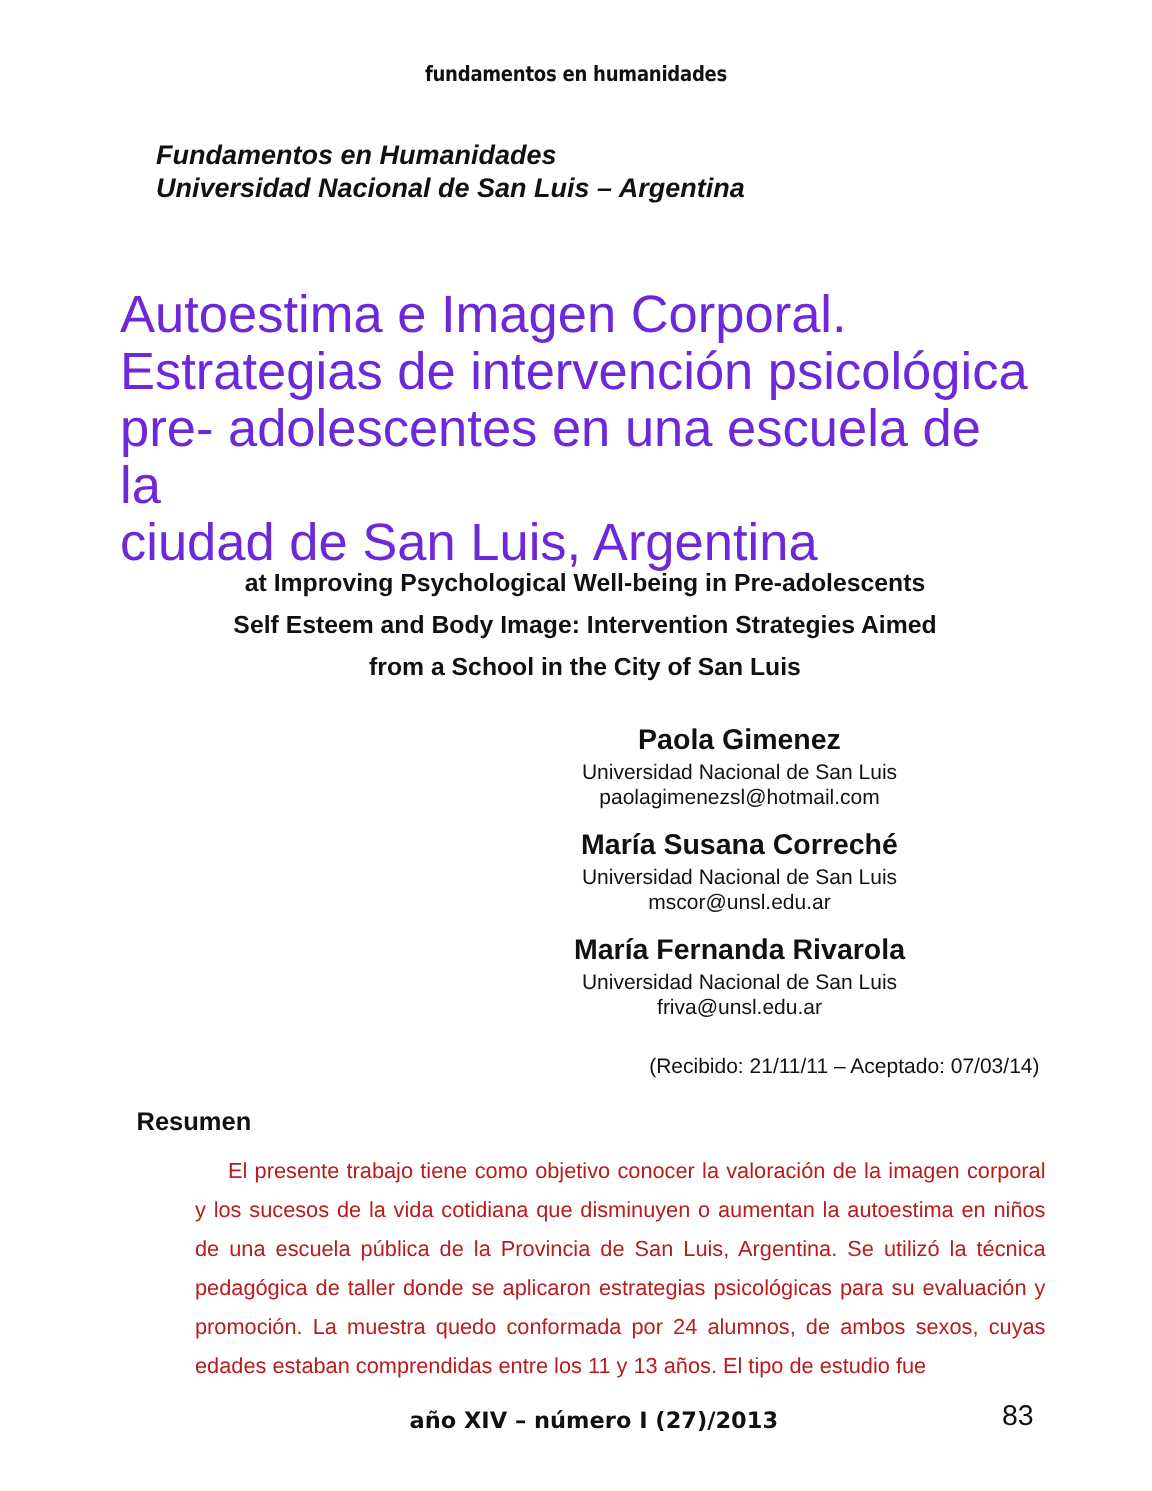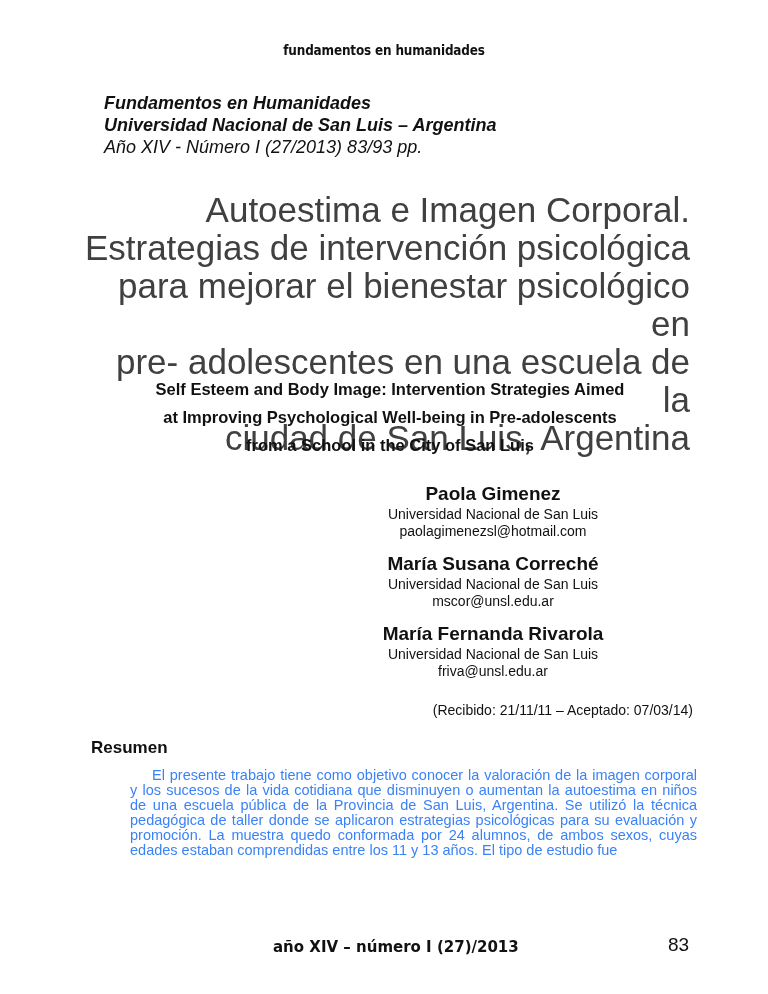--- a/index.html
+++ b/index.html
@@ -9,73 +9,71 @@
     }
     .running-header {
       position: absolute; top: 42px; left: 0; width: 768px; text-align: center;
       font-family: "DejaVu Sans", sans-serif; font-weight: bold; font-size: 14px;
       letter-spacing: -0.2px; transform: scaleX(0.86); color: #111;
     }
     .journal-info { position: absolute; left: 104px; top: 92px; }
     .journal-info div { font-size: 18px; line-height: 22px; font-style: italic; }
     .journal-info .b { font-weight: bold; }
     .title {
-      position: absolute; left: 80px; top: 191px; width: 610px; text-align: right;
-      font-size: 35px; line-height: 38px; font-weight: normal; margin: 0; color: #404040;
+      position: absolute; left: 80px; top: 191px; width: 610px; text-align: left;
+      font-size: 35px; line-height: 38px; font-weight: normal; margin: 0; color: #6d28d9;
     }
     .subtitle {
       position: absolute; left: 90px; top: 375px; width: 600px; text-align: center;
       font-size: 16.5px; line-height: 28px; font-weight: bold; color: #111;
     }
     .authors { position: absolute; right: 75px; top: 482px; text-align: center; width: 400px; }
     .author { margin-bottom: 12px; }
     .author-name { font-size: 19px; font-weight: bold; line-height: 24px; }
     .author-aff, .author-email { font-size: 14px; line-height: 17px; }
     .dates {
       position: absolute; right: 75px; top: 702px; font-size: 14px; text-align: left;
     }
     .abstract-heading {
       position: absolute; left: 91px; top: 738px; font-size: 17px; font-weight: bold;
     }
     .abstract-body {
       position: absolute; left: 130px; top: 768px; width: 567px;
-      font-size: 14.5px; line-height: 15px; text-align: justify; color: #3b82f6;
+      font-size: 14.5px; line-height: 26px; text-align: justify; color: #b91c1c;
     }
     .abstract-body p { margin: 0; text-indent: 22px; }
     .footer-issue {
       position: absolute; left: 273px; top: 938px;
       font-family: "DejaVu Sans", sans-serif; font-weight: bold; font-size: 15px;
       letter-spacing: 0px;
     }
     .page-number {
       position: absolute; left: 668px; top: 934px; font-size: 19px; color: #111;
     }
   </style>
 </head>
 <body>
 
 <div class="running-header">fundamentos en humanidades</div>
 
 <div class="journal-info">
   <div class="b">Fundamentos en Humanidades</div>
   <div class="b">Universidad Nacional de San Luis – Argentina</div>
-  <div>Año XIV - Número I (27/2013) 83/93 pp.</div>
 </div>
 
 <h1 class="title">
   <div>Autoestima e Imagen Corporal.</div>
   <div>Estrategias de intervención psicológica</div>
-  <div>para mejorar el bienestar psicológico en</div>
   <div>pre- adolescentes en una escuela de la</div>
   <div>ciudad de San Luis, Argentina</div>
 </h1>
 
 <div class="subtitle">
+  <div>at Improving Psychological Well-being in Pre-adolescents</div>
   <div>Self Esteem and Body Image: Intervention Strategies Aimed</div>
-  <div>at Improving Psychological Well-being in Pre-adolescents</div>
   <div>from a School in the City of San Luis</div>
 </div>
 
 <div class="authors">
   <div class="author">
     <div class="author-name">Paola Gimenez</div>
     <div class="author-aff">Universidad Nacional de San Luis</div>
     <div class="author-email">paolagimenezsl@hotmail.com</div>
   </div>
   <div class="author">

